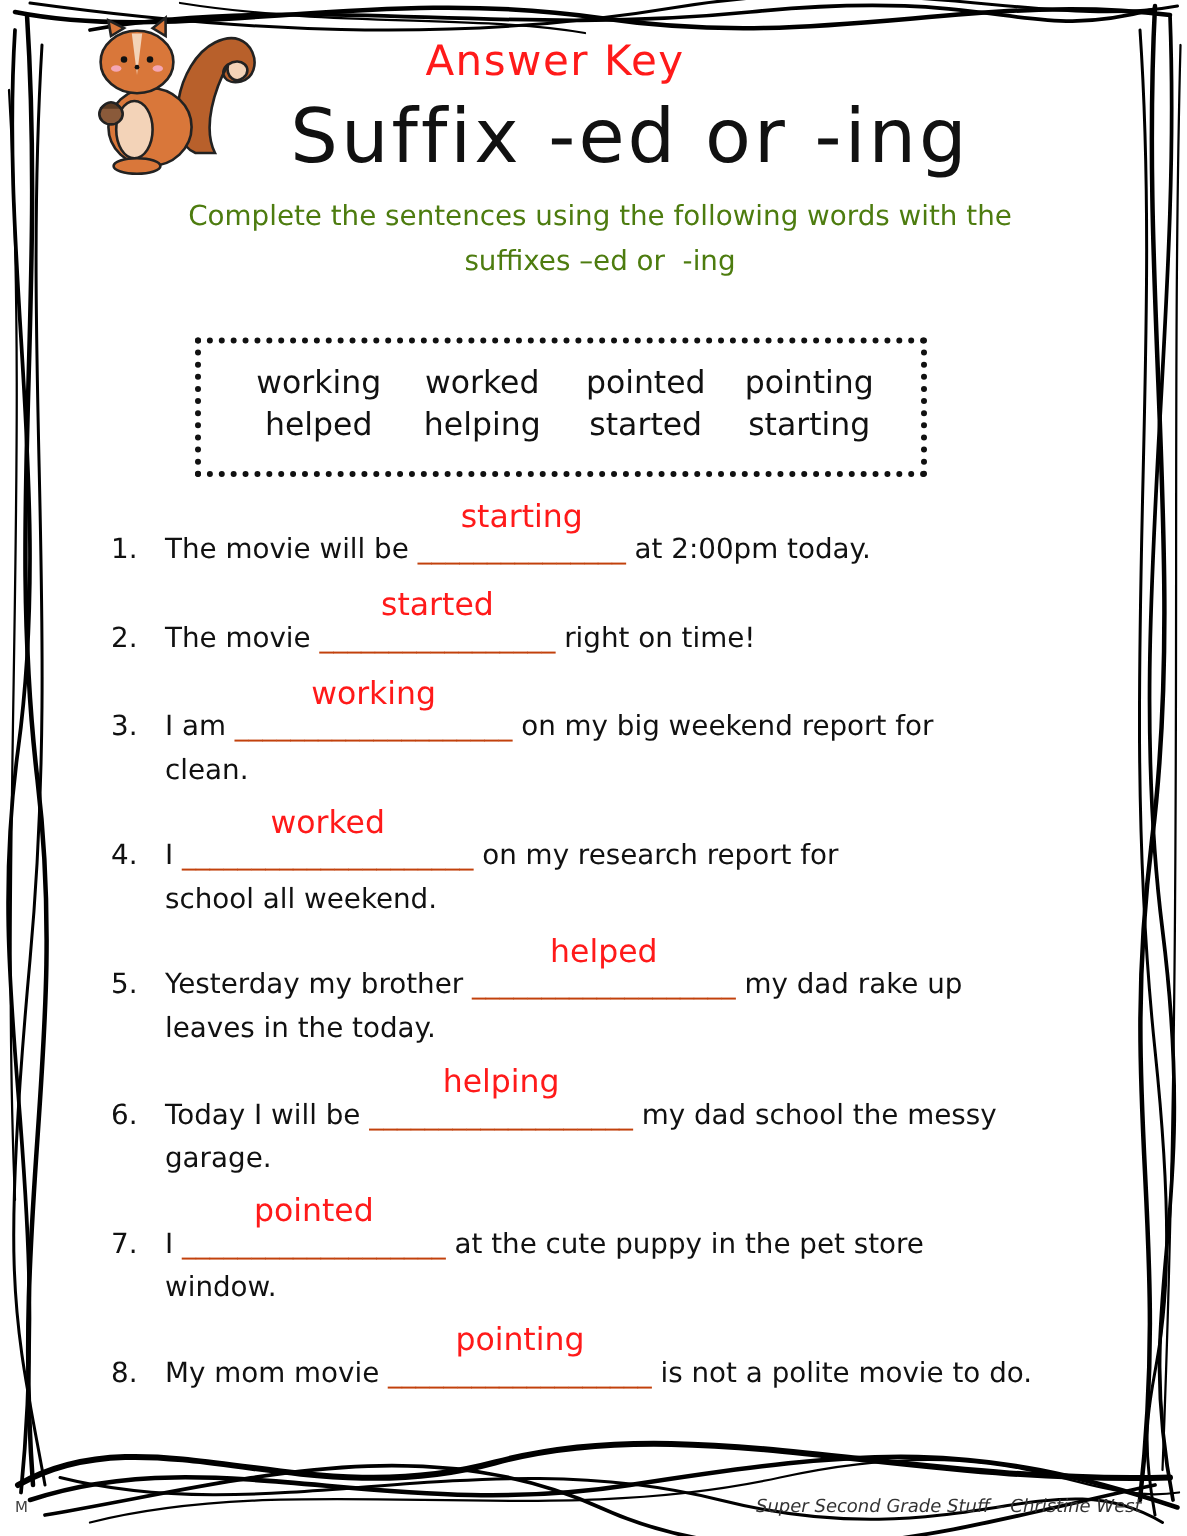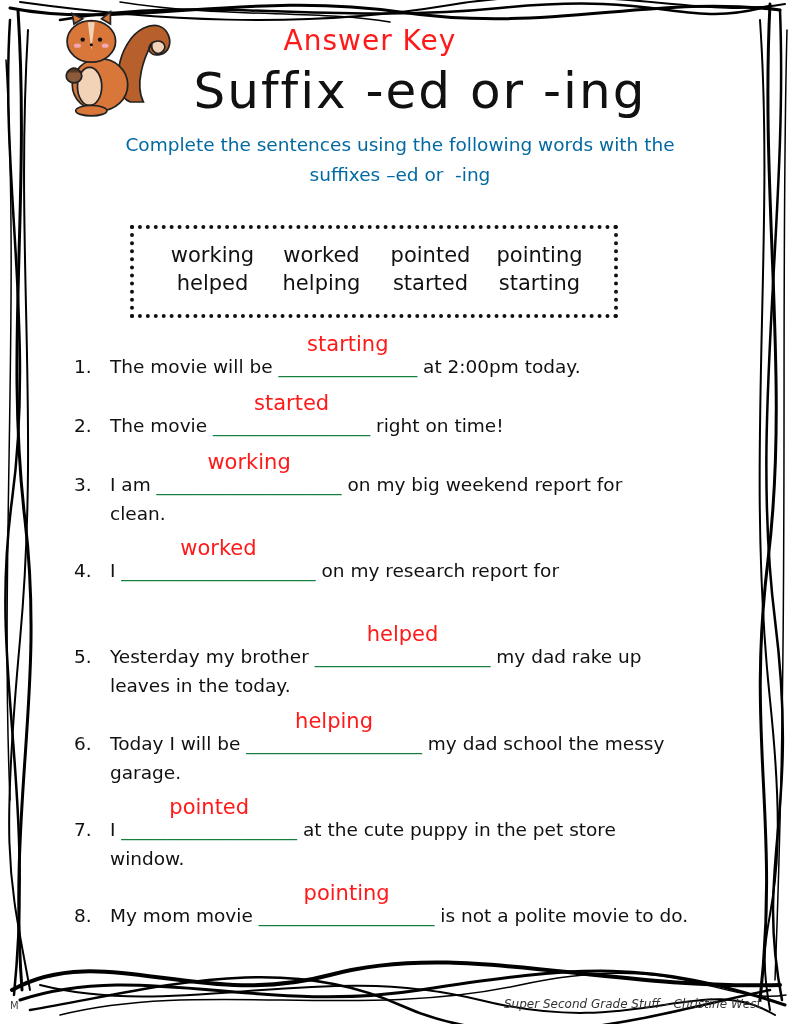--- a/index.html
+++ b/index.html
@@ -13,38 +13,38 @@
       position: absolute; left: 0; width: 740px; top: 24px; text-align: center;
       font-size: 28px; letter-spacing: 1px; font-family: "DejaVu Sans", sans-serif;
     }
     .title {
       position: absolute; left: 160px; width: 520px; top: 62px; text-align: center;
       font-size: 50px; letter-spacing: 2px; font-weight: normal;
       font-family: "DejaVu Sans", sans-serif;
     }
     .instructions {
       position: absolute; left: 80px; width: 640px; top: 130px; text-align: center;
-      font-size: 18.5px; line-height: 30px; color: #0369a1;
+      font-size: 18.5px; line-height: 30px; color: #4d7c0f;
     }
     .word-box {
       position: absolute; left: 130px; top: 225px; width: 488px; height: 93px;
       border: 4px dotted #111; box-sizing: border-box;
     }
     .word-grid {
       position: absolute; left: 24px; top: 14px; right: 20px;
       display: grid; grid-template-columns: repeat(4, 1fr); row-gap: 4px;
       font-size: 21px; text-align: center; color: #111;
     }
     .q {
       position: absolute; left: 74px; width: 660px; font-size: 18.5px; line-height: 29px; color: #111;
     }
     .q .num { display: inline-block; width: 36px; }
     .q .cont { padding-left: 36px; display: block; }
     .blank { position: relative; display: inline-block; letter-spacing: 0; }
-    .blank .line { color: #15803d; }
+    .blank .line { color: #c2410c; }
     .blank .ans {
       position: absolute; left: 0; right: 0; top: -22px; text-align: center;
       color: #ff1a1a; font-size: 21px; white-space: nowrap;
     }
     .footer-left { position: absolute; left: 10px; top: 1000px; font-size: 10px; color: #444; }
     .footer-right {
       position: absolute; left: 504px; top: 997px; font-size: 12px; color: #333;
       font-family: "DejaVu Sans", sans-serif; font-style: italic;
     }
   </style>
@@ -126,20 +126,21 @@
   <span class="num">2.</span><span style="white-space:pre">The movie </span><span class="blank"><span class="line">_________________</span><span class="ans">started</span></span><span style="white-space:pre"> right on time!</span>
 </div>
 
 <div class="q" style="top:470px">
   <span class="num">3.</span><span style="white-space:pre">I am </span><span class="blank"><span class="line">____________________</span><span class="ans">working</span></span><span style="white-space:pre"> on my big weekend report for</span>
   <span class="cont">clean.</span>
 </div>
 
 <div class="q" style="top:556px">
   <span class="num">4.</span><span style="white-space:pre">I </span><span class="blank"><span class="line">_____________________</span><span class="ans">worked</span></span><span style="white-space:pre"> on my research report for</span>
+  <span class="cont">school all weekend.</span>
 </div>
 
 <div class="q" style="top:642px">
   <span class="num">5.</span><span style="white-space:pre">Yesterday my brother </span><span class="blank"><span class="line">___________________</span><span class="ans">helped</span></span><span style="white-space:pre"> my dad rake up</span>
   <span class="cont">leaves in the today.</span>
 </div>
 
 <div class="q" style="top:729px">
   <span class="num">6.</span><span style="white-space:pre">Today I will be </span><span class="blank"><span class="line">___________________</span><span class="ans">helping</span></span><span style="white-space:pre"> my dad school the messy</span>
   <span class="cont">garage.</span>

